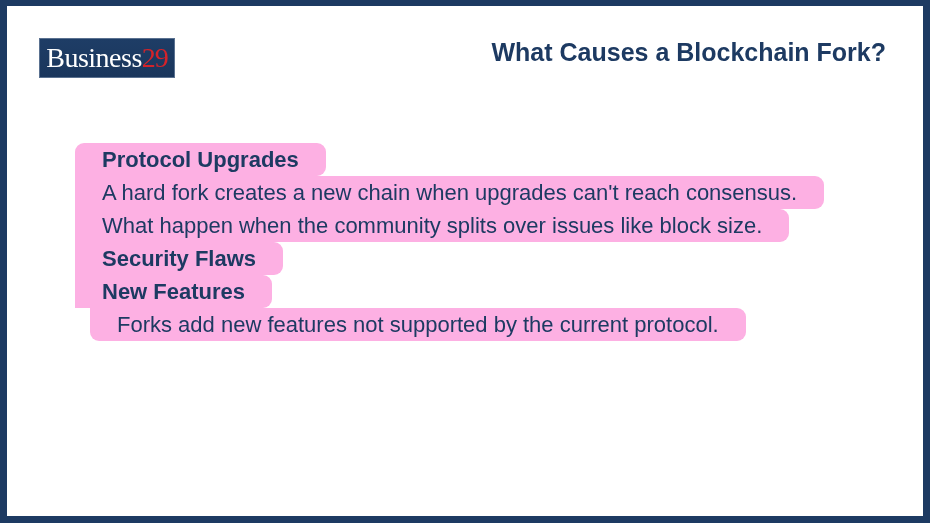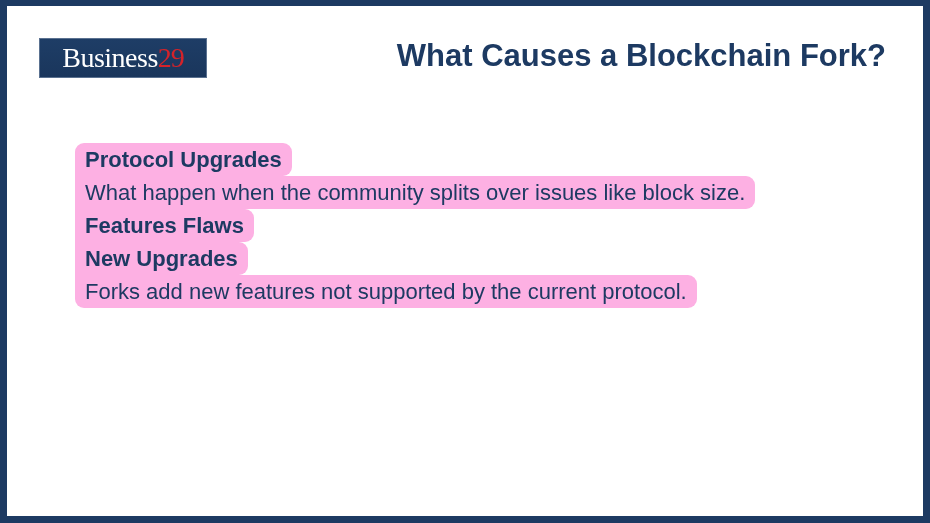--- a/index.html
+++ b/index.html
@@ -12,69 +12,70 @@
     position: absolute; left: 0; top: 0;
     width: 930px; height: 523px;
     box-sizing: border-box;
     border-style: solid;
     border-color: #1d3a62;
     border-width: 6px 7px 7px 7px;
     background: #ffffff;
   }
   .logo {
     position: absolute; left: 32px; top: 32px;
-    width: 168px; height: 40px;
+    width: 136px; height: 40px;
     background: linear-gradient(#1e3d66, #1a365c);
     border: 1px solid #5a7190;
     box-sizing: border-box;
     display: flex; align-items: center; justify-content: center;
     font-family: "Liberation Serif", "DejaVu Serif", serif;
     font-size: 28px; letter-spacing: -0.5px;
     line-height: 1;
   }
   .logo .word { color: #ffffff; }
   .logo .num { color: #d4232a; font-weight: 400; letter-spacing: -1px; }
   .title {
     position: absolute; right: 37px; top: 32px;
-    font-size: 31px; font-weight: bold;
+    font-size: 25px; font-weight: bold;
     color: #1d3a62;
     white-space: nowrap;
     text-align: center;
   }
   .list {
     position: absolute; left: 75px; top: 143px;
   }
   .row {
     display: block;
     height: 33px;
     line-height: 33px;
-    padding: 0 10px;
+    padding: 0 27px;
     background: #fdb0e3;
     color: #1d3a62;
     font-size: 22px;
     white-space: nowrap;
     width: max-content;
     border-radius: 0 9px 9px 0;
     position: relative;
   }
   .row.head { font-weight: bold; }
   .row.first { border-radius: 9px 9px 9px 0; }
-  .row.last { border-radius: 0 9px 9px 9px; }
+  .row.last { border-radius: 0 9px 9px 9px; margin-left: 15px; }
 </style>
 </head>
 <body>
 
 <div class="frame">
   <div class="logo">
     <span class="word">Business</span>
       <span class="num">29</span>
   </div>
 
   <div class="title">What Causes a Blockchain Fork?</div>
 </div>
 
 <div class="list">
   <span class="row head first">Protocol Upgrades</span>
+  <span class="row">A hard fork creates a new chain when upgrades can't reach consensus.</span>
   <span class="row">What happen when the community splits over issues like block size.</span>
-  <span class="row head">Features Flaws</span>
-  <span class="row head">New Upgrades</span>
+  <span class="row head">Security Flaws</span>
+  <span class="row head">New Features</span>
   <span class="row last">Forks add new features not supported by the current protocol.</span>
 </div>
 
 </body></html>

